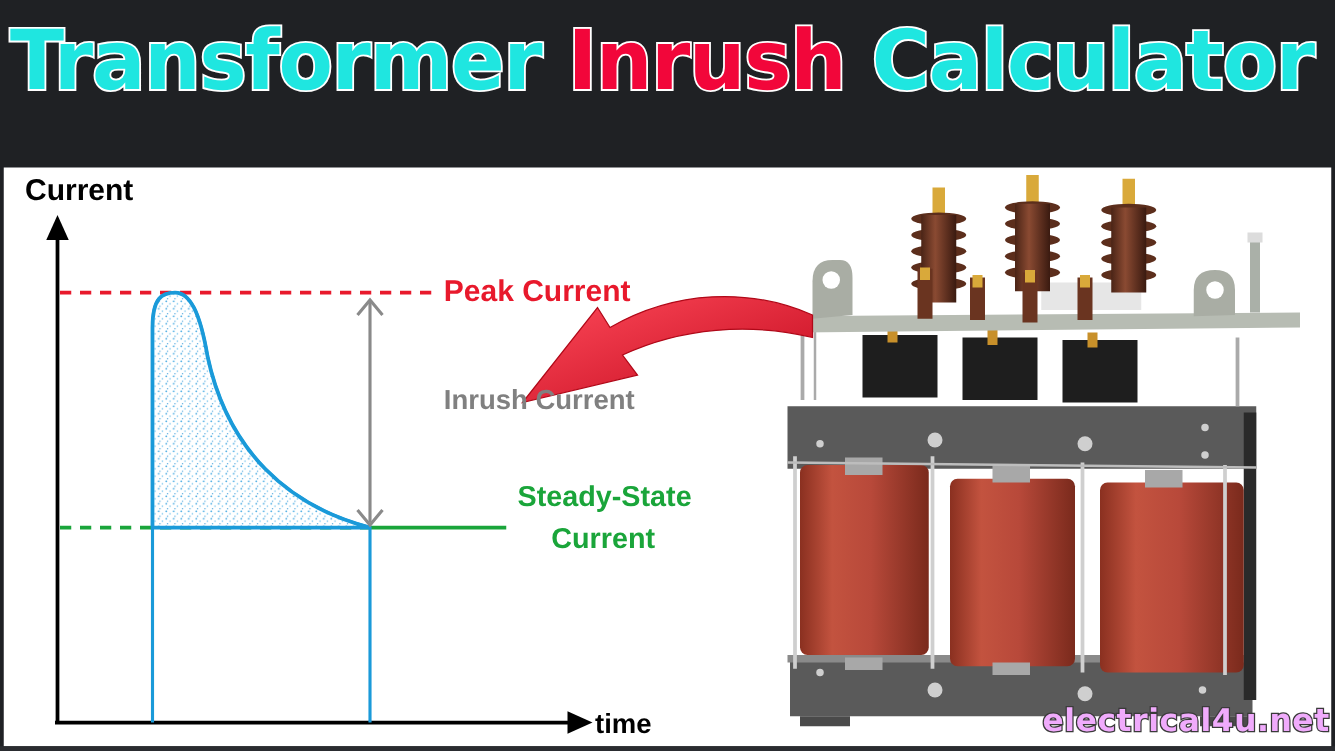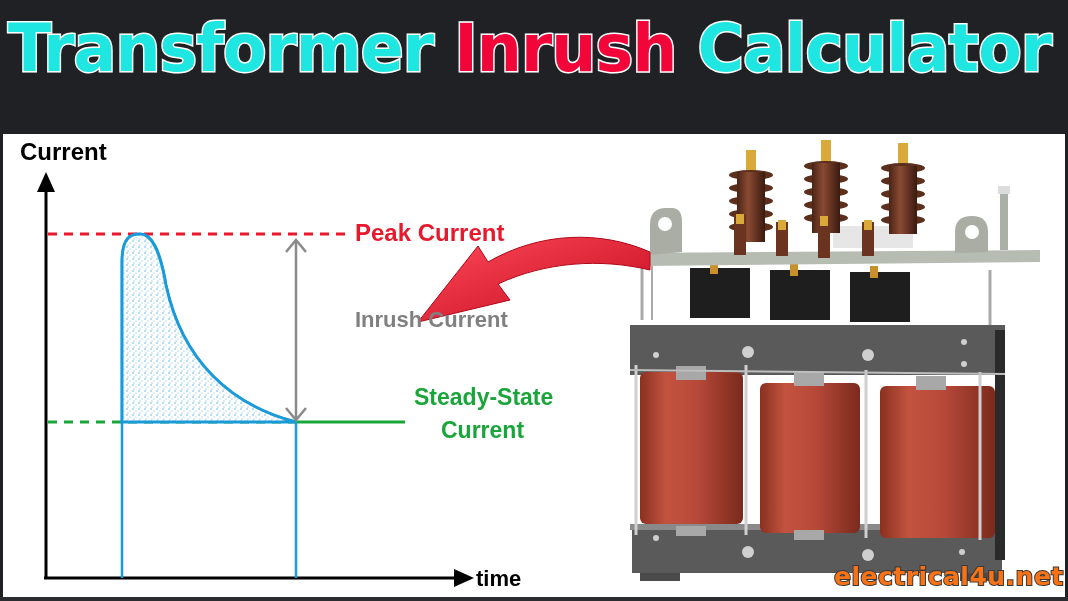--- a/index.html
+++ b/index.html
@@ -5,21 +5,21 @@
   html, body { margin: 0; padding: 0; }
   body { width: 1068px; height: 601px; background: #1f2124; overflow: hidden; position: relative; font-family: "DejaVu Sans", sans-serif; }
   .banner { position: absolute; left: 0; top: 0; width: 1008px; height: 133px; background: #1f2124; }
   .title { position: absolute; left: 8px; top: 16px; font-family: "DejaVu Sans", sans-serif; font-weight: bold; font-size: 66px; letter-spacing: -1px; line-height: 1; white-space: nowrap; transform: scaleX(0.96); transform-origin: left top; }
   .title span { -webkit-text-stroke: 3px #ffffff; paint-order: stroke fill; }
   .t-cyan { color: #1fe6e0; }
   .t-red { color: #f2063a; }
   .panel { position: absolute; left: 3px; top: 134px; width: 1062px; height: 463px; background: #ffffff; }
   .edge-bottom { position: absolute; left: 0; top: 597px; width: 1068px; height: 4px; background: #2a2c30; }
   svg { position: absolute; left: 0; top: 0; }
-  .watermark { position: absolute; left: 834px; top: 562px; font-family: "DejaVu Sans", sans-serif; font-weight: bold; font-size: 25px; color: #f97316; letter-spacing: 0.5px; -webkit-text-stroke: 2px #3a3a3a; paint-order: stroke fill; }
+  .watermark { position: absolute; left: 834px; top: 562px; font-family: "DejaVu Sans", sans-serif; font-weight: bold; font-size: 25px; color: #f0abfc; letter-spacing: 0.5px; -webkit-text-stroke: 2px #3a3a3a; paint-order: stroke fill; }
 </style>
 </head>
 <body>
 
 <div class="banner">
   <div class="title">
     <span class="t-cyan">Transformer</span>
     <span class="t-red">Inrush</span>
     <span class="t-cyan">Calculator</span>
   </div>

